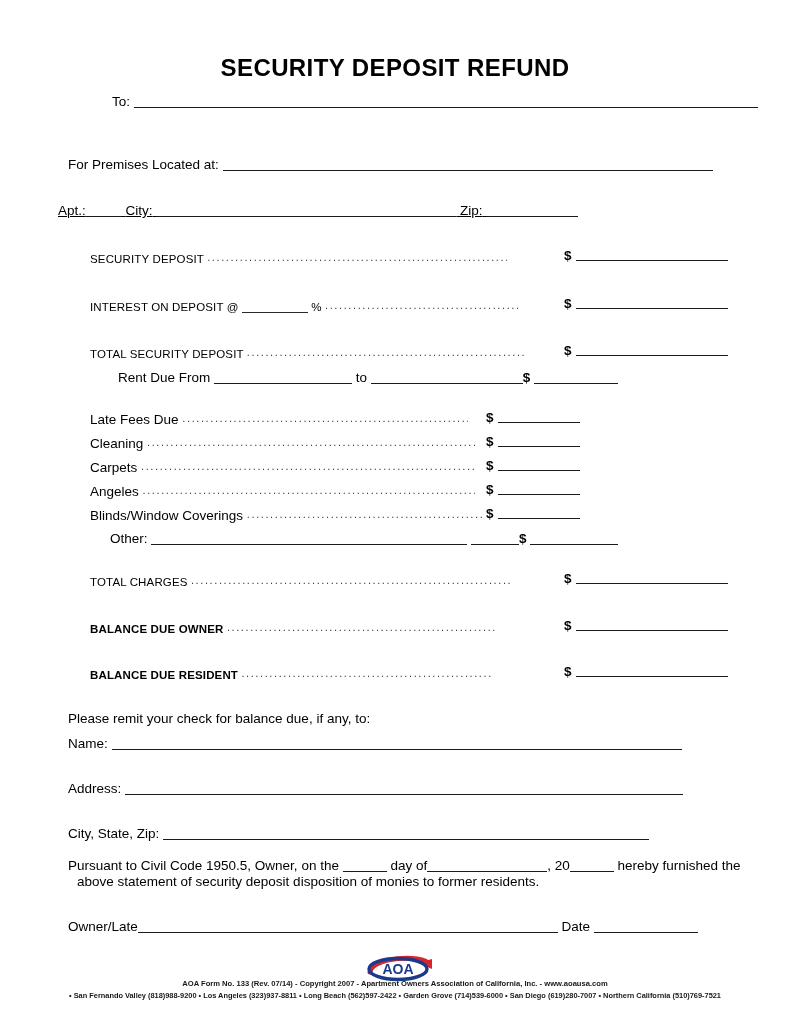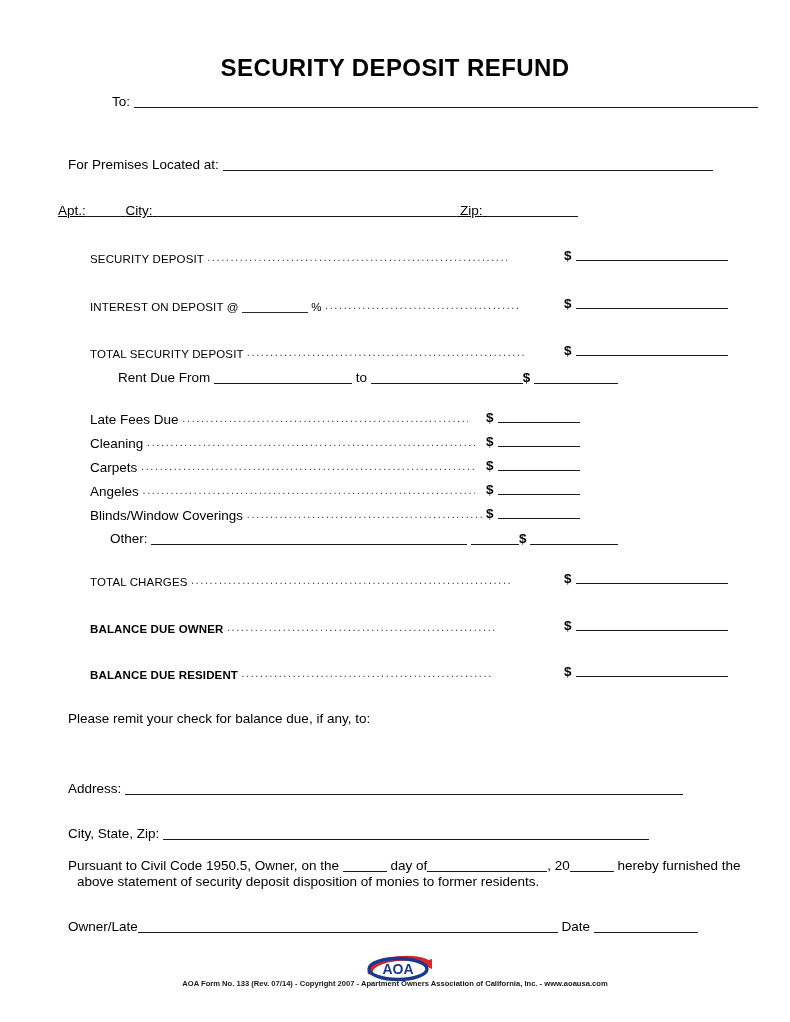--- a/index.html
+++ b/index.html
@@ -257,20 +257,24 @@
   <div class="row lbl-sm" style="left:90px; top:666px;">
     <span class="bold">BALANCE DUE RESIDENT</span>
     <span class="dots" style="width:252px;">..................................................................................................................</span>
   </div>
   <div class="money-long" style="left:564px; top:664px;">
     <span class="d">$</span><span class="ln"></span>
   </div>
 
   <div class="row" style="left:68px; top:711px;">Please remit your check for balance due, if any, to:</div>
 
+  <div class="row" style="left:68px; top:736px;">
+    <span>Name:</span>
+    <span class="rule" style="width:570px;"></span>
+  </div>
 
   <div class="row" style="left:68px; top:781px;">
     <span>Address:</span>
     <span class="rule" style="width:558px;"></span>
   </div>
 
   <div class="row" style="left:68px; top:826px;">
     <span>City, State, Zip:</span>
     <span class="rule" style="width:486px;"></span>
   </div>
@@ -295,14 +299,15 @@
       <path d="M14 21 C16 6, 66 3, 73 13" stroke="#d7262b" stroke-width="5" fill="none" stroke-linecap="round"></path>
       <polygon points="76,18 62,12 76,8" fill="#d7262b"></polygon>
 
       <ellipse cx="42" cy="18" rx="29" ry="10.5" fill="none" stroke="#1b3a8c" stroke-width="3.4"></ellipse>
 
       <text x="42" y="23" text-anchor="middle" font-family="Liberation Sans, sans-serif" font-size="14" font-weight="bold" fill="#1b3a8c">AOA</text>
     </svg>
   </div>
 
   <div class="foot1">AOA Form No. 133 (Rev. 07/14) - Copyright 2007 - Apartment Owners Association of California, Inc. - www.aoausa.com</div>
+  <div class="foot2">• San Fernando Valley (818)988-9200 • Los Angeles (323)937-8811 • Long Beach (562)597-2422 • Garden Grove (714)539-6000 • San Diego (619)280-7007 • Northern California (510)769-7521</div>
 
 </div>
 
 </body></html>

